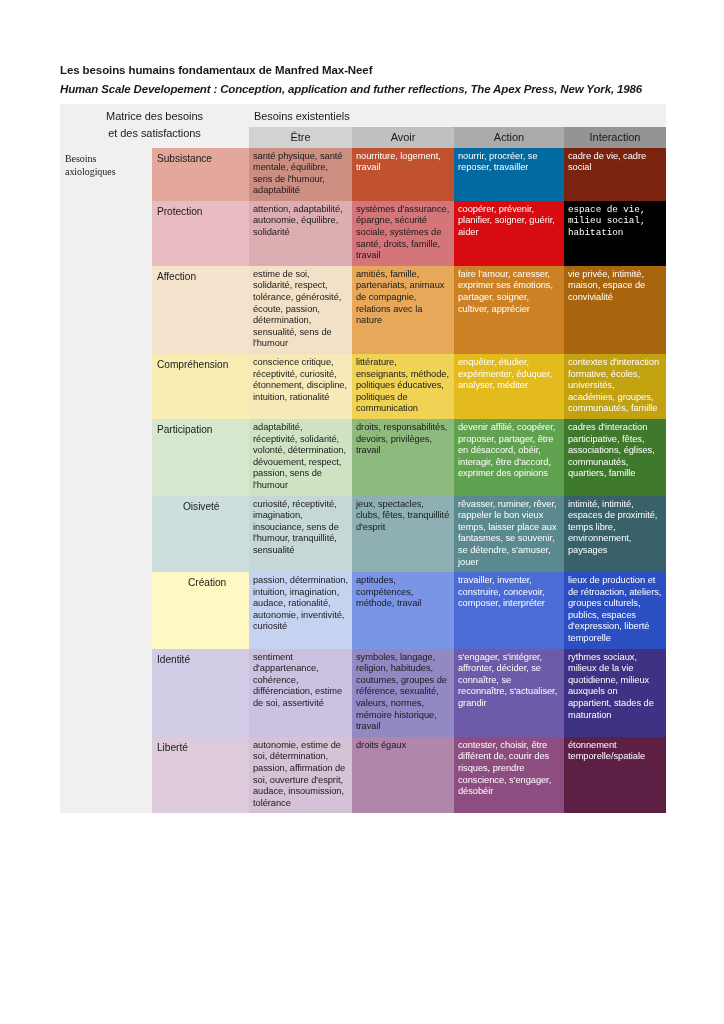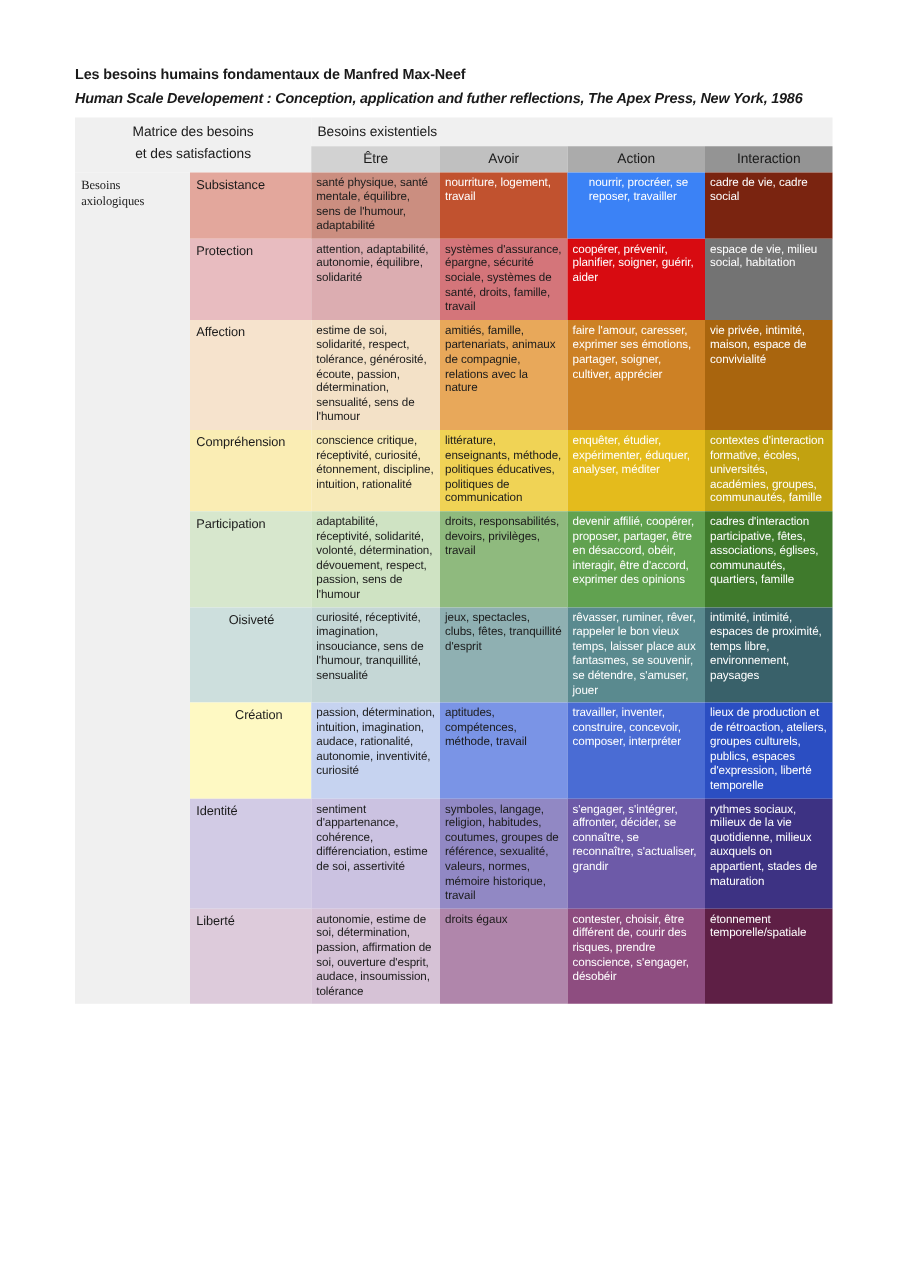--- a/index.html
+++ b/index.html
@@ -16,21 +16,21 @@
   }
   #page {
     position: relative;
     width: 724px;
     height: 1024px;
     background: #ffffff;
   }
   #doc {
     position: absolute;
     left: 60px;
-    top: 52px;
+    top: 62px;
     width: 492px;
   }
   .title {
     font-size: 11.5px;
     font-weight: bold;
     line-height: 16px;
     letter-spacing: -0.1px;
     white-space: nowrap;
   }
   .subtitle {
@@ -157,41 +157,41 @@
             </td>
             <td class="rowlabel" style="background: rgb(227, 167, 156);">
               <div class="cell-inner dark-text">Subsistance</div>
             </td>
             <td style="background: rgb(203, 142, 128);">
               <div class="cell-inner dark-text">santé physique, santé mentale, équilibre, sens de l'humour, adaptabilité</div>
             </td>
             <td style="background: rgb(193, 82, 47);">
               <div class="cell-inner light-text">nourriture, logement, travail</div>
             </td>
-            <td style="background: #3b82f6; padding-left: 13px;">
+            <td style="background: #0369a1;">
               <div class="cell-inner light-text">nourrir, procréer, se reposer, travailler</div>
             </td>
             <td style="background: rgb(122, 36, 16);">
               <div class="cell-inner light-text">cadre de vie, cadre social</div>
             </td>
           </tr>
           <tr>
             <td class="rowlabel" style="background: rgb(232, 188, 192);">
               <div class="cell-inner dark-text">Protection</div>
             </td>
             <td style="background: rgb(220, 173, 177);">
               <div class="cell-inner dark-text">attention, adaptabilité, autonomie, équilibre, solidarité</div>
             </td>
             <td style="background: rgb(212, 117, 122);">
               <div class="cell-inner dark-text">systèmes d'assurance, épargne, sécurité sociale, systèmes de santé, droits, famille, travail</div>
             </td>
             <td style="background: rgb(216, 11, 17);">
               <div class="cell-inner light-text">coopérer, prévenir, planifier, soigner, guérir, aider</div>
             </td>
-            <td style="background: #737373;">
+            <td style="background: #000000; font-family: Liberation Mono, monospace;">
               <div class="cell-inner light-text">espace de vie, milieu social, habitation</div>
             </td>
           </tr>
           <tr>
             <td class="rowlabel" style="background: rgb(246, 227, 205);">
               <div class="cell-inner dark-text">Affection</div>
             </td>
             <td style="background: rgb(243, 225, 199);">
               <div class="cell-inner dark-text">estime de soi, solidarité, respect, tolérance, générosité, écoute, passion, détermination, sensualité, sens de l'humour</div>
             </td>

